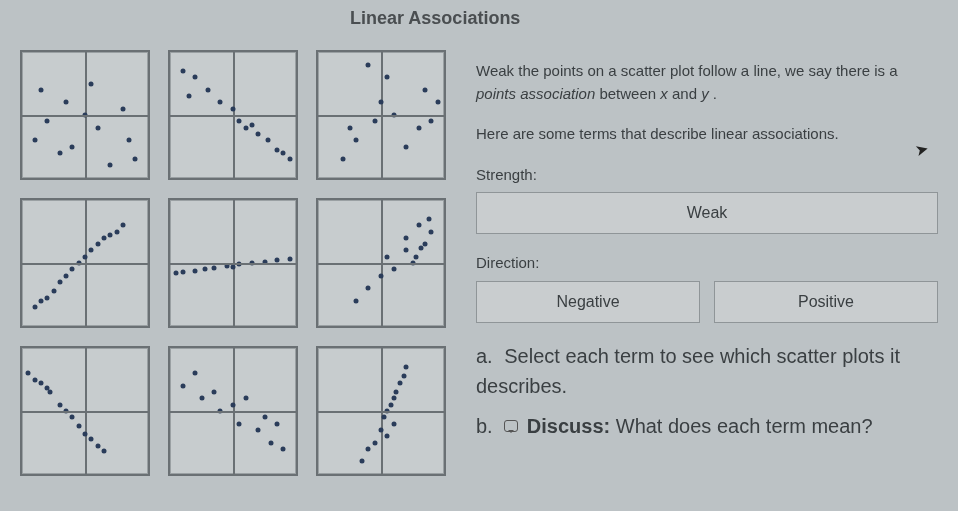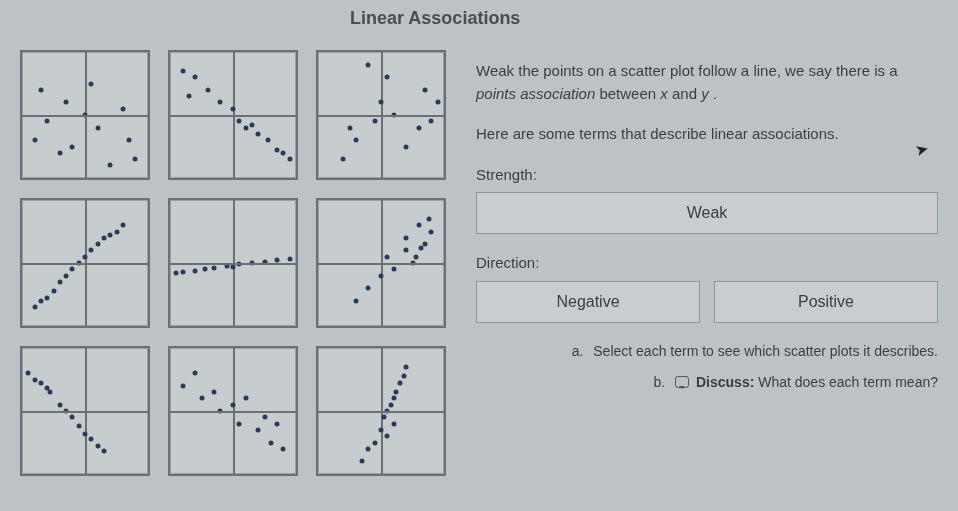--- a/index.html
+++ b/index.html
@@ -69,21 +69,21 @@
   .term-btn {
     flex: 1;
     background: #c9cdcf;
     border: 1px solid #8f9598;
     padding: 8px 0;
     text-align: center;
     font-size: 16px;
     color: #3a3f42;
     cursor: pointer;
   }
-  .qrow { margin-top: 10px; font-size: 14px; text-align: right; }
+  .qrow { margin-top: 10px; font-size: 20px; }
   .qletter { margin-right: 6px; }
   .bold { font-weight: bold; }
   .discuss-icon {
     display: inline-block;
     width: 14px;
     height: 12px;
     border: 1.5px solid #555;
     border-radius: 3px;
     vertical-align: middle;
     margin: 0 3px 2px 0;

